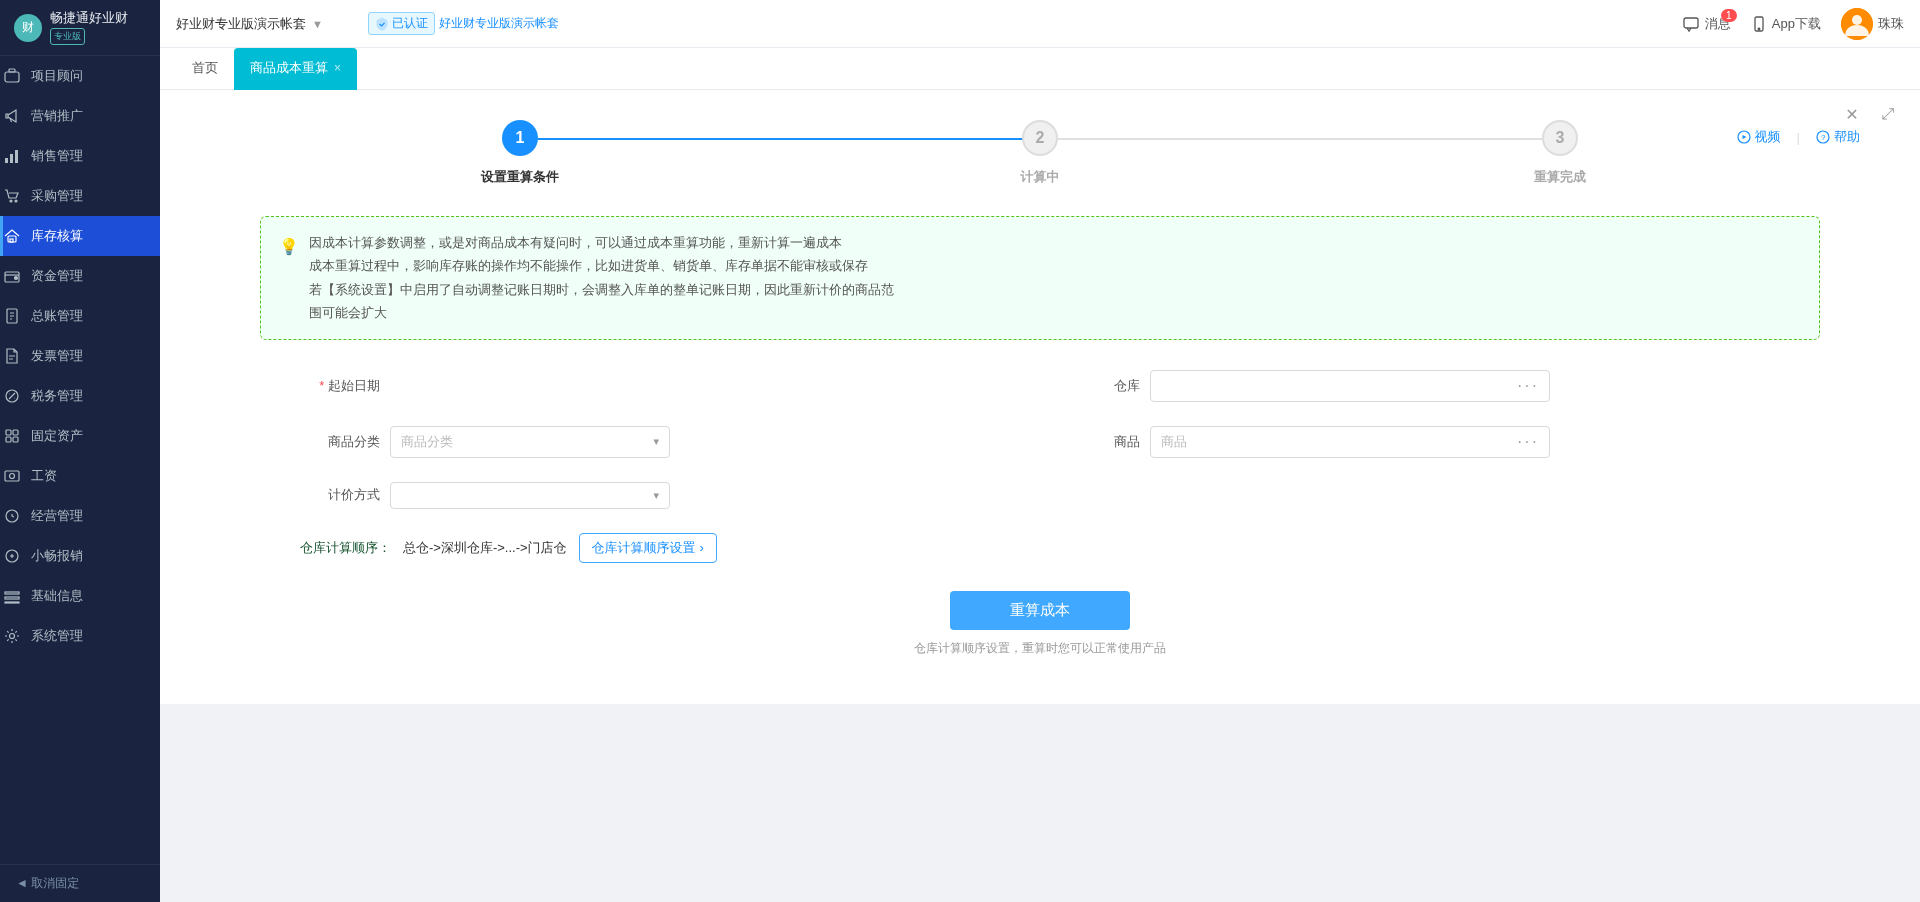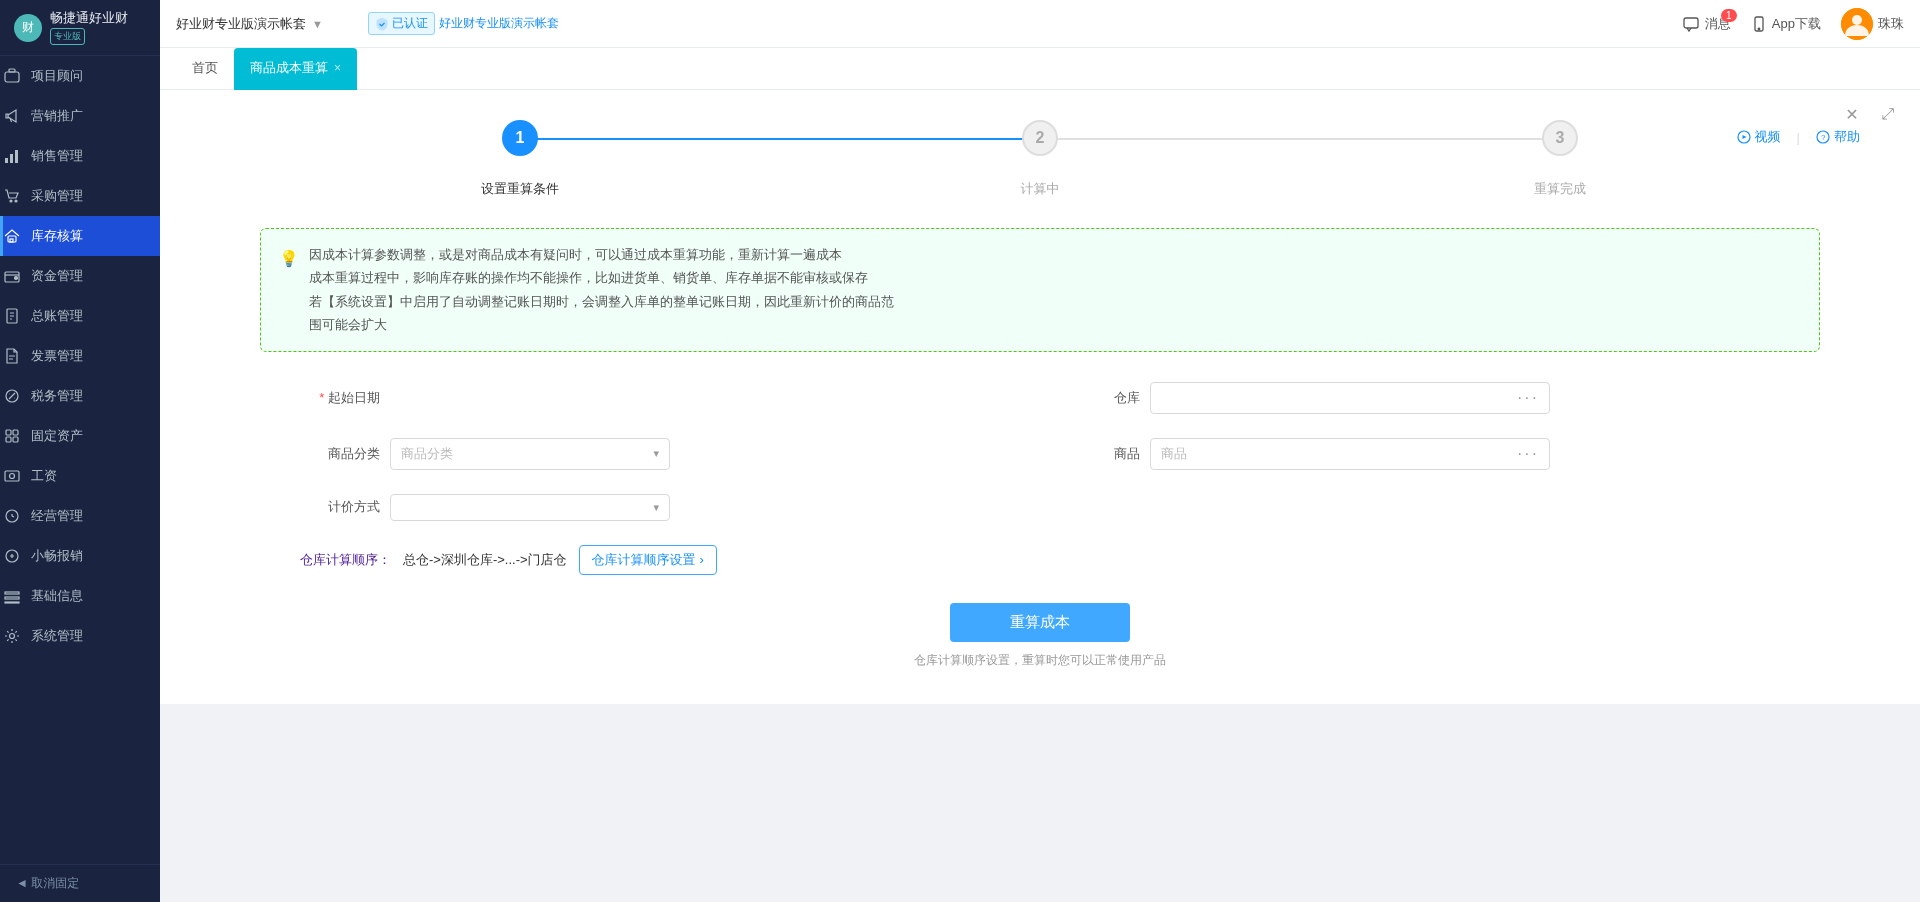--- a/index.html
+++ b/index.html
@@ -226,23 +226,24 @@
       display: flex;
       align-items: center;
       justify-content: center;
       font-size: 16px;
       font-weight: bold;
       z-index: 1;
     }
     .step-circle.active { background: #1890ff; color: white; }
     .step-circle.inactive { background: #f0f0f0; color: #aaa; border: 2px solid #ddd; }
     .step-label {
-      margin-top: 24px;
+      margin-top: 12px;
       font-size: 13px;
       color: #333;
+      font-weight: bold;
     }
     .step-label.inactive { color: #aaa; }
     .step-line {
       position: absolute;
       top: 18px;
       left: 50%;
       right: -50%;
       height: 2px;
       background: #e0e0e0;
       z-index: 0;
@@ -328,21 +329,21 @@
     .form-input .chevron-icon { color: #999; font-size: 11px; }
 
     
     .warehouse-row {
       display: flex;
       align-items: center;
       margin-bottom: 28px;
       gap: 12px;
       padding: 0 0;
     }
-    .warehouse-label { font-size: 13px; color: #4c1d95; white-space: nowrap; }
+    .warehouse-label { font-size: 13px; color: #14532d; white-space: nowrap; }
     .warehouse-order-text { font-size: 13px; color: #333; }
     .warehouse-order-btn {
       display: flex;
       align-items: center;
       gap: 4px;
       border: 1px solid #40a9ff;
       color: #1890ff;
       border-radius: 4px;
       padding: 5px 12px;
       font-size: 13px;

